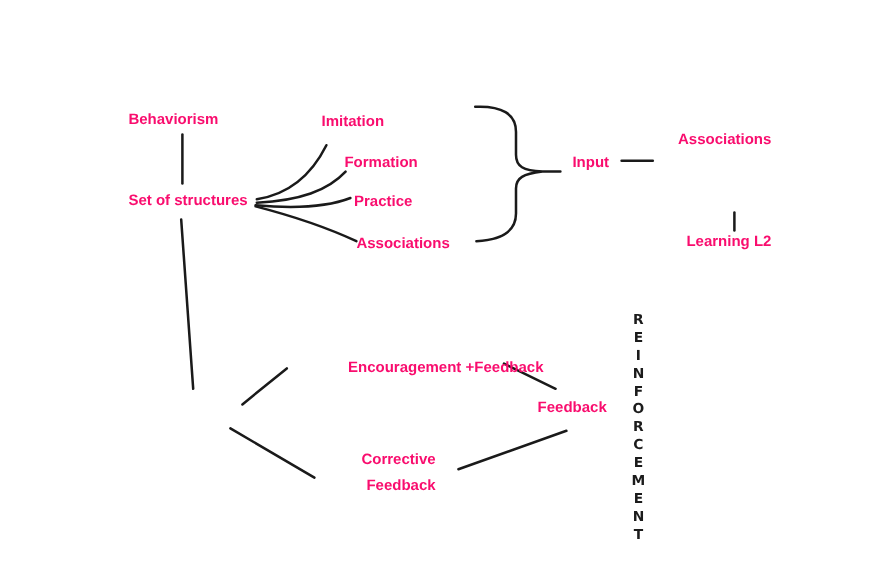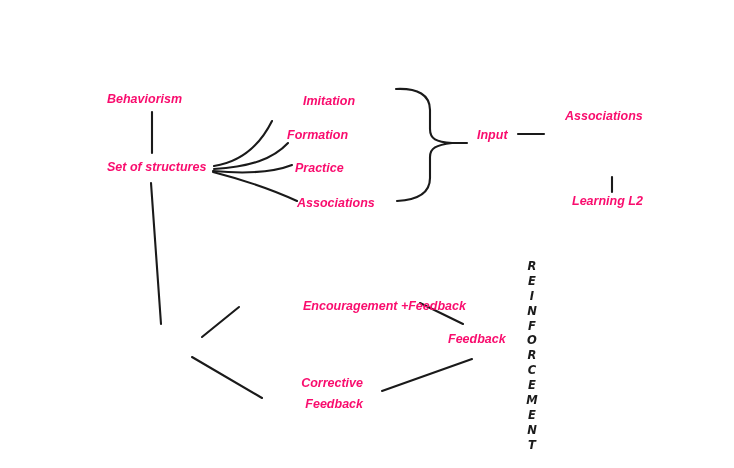--- a/index.html
+++ b/index.html
@@ -7,21 +7,20 @@
     padding: 0;
     background: #ffffff;
   }
   #canvas {
     position: relative;
     width: 734px;
     height: 464px;
     background: #ffffff;
     overflow: hidden;
     font-family: "Liberation Sans", sans-serif;
-    font-style: italic;
   }
   #edges {
     position: absolute;
     left: 0;
     top: 0;
     width: 734px;
     height: 468px;
   }
   #edges path {
     fill: none;
@@ -79,37 +78,37 @@
     <path d="M202,337 L239,307"></path>
     <path d="M420,303 L463,324"></path>
     <path d="M192,357 L262,398"></path>
     <path d="M382,391 L472,359"></path>
   </svg>
 
   <div class="label" style="left:107px; top:92px;">Behaviorism</div>
 
   <div class="label" style="left:107px; top:160px;text-align:right;">Set of structures</div>
 
-  <div class="label" style="left:268px; top:94px;margin-left:35px;">Imitation</div>
+  <div class="label" style="left:268px; top:94px;">Imitation</div>
 
   <div class="label" style="left:287px; top:128px;">Formation</div>
 
   <div class="label" style="left:295px; top:161px;">Practice</div>
 
   <div class="label" style="left:297px; top:196px;">Associations</div>
 
   <div class="label" style="left:477px; top:128px;">Input</div>
 
   <div class="label" style="left:565px; top:109px;">Associations</div>
 
 
   <div class="label" style="left:572px; top:194px;">Learning L2</div>
 
 
-  <div class="label" style="left:255px; top:299px;padding-left:48px;">Encouragement +Feedback</div>
+  <div class="label" style="left:242px; top:299px;padding-left:48px;">Encouragement +Feedback</div>
 
   <div class="label" style="left:448px; top:332px;">Feedback</div>
 
   <div class="label two-line centered" style="left:283px; top:373px; width:80px;">
     <span>Corrective</span><br>
     <span>Feedback</span>
   </div>
 
   <div class="vertical-word">
       <span>R</span>

